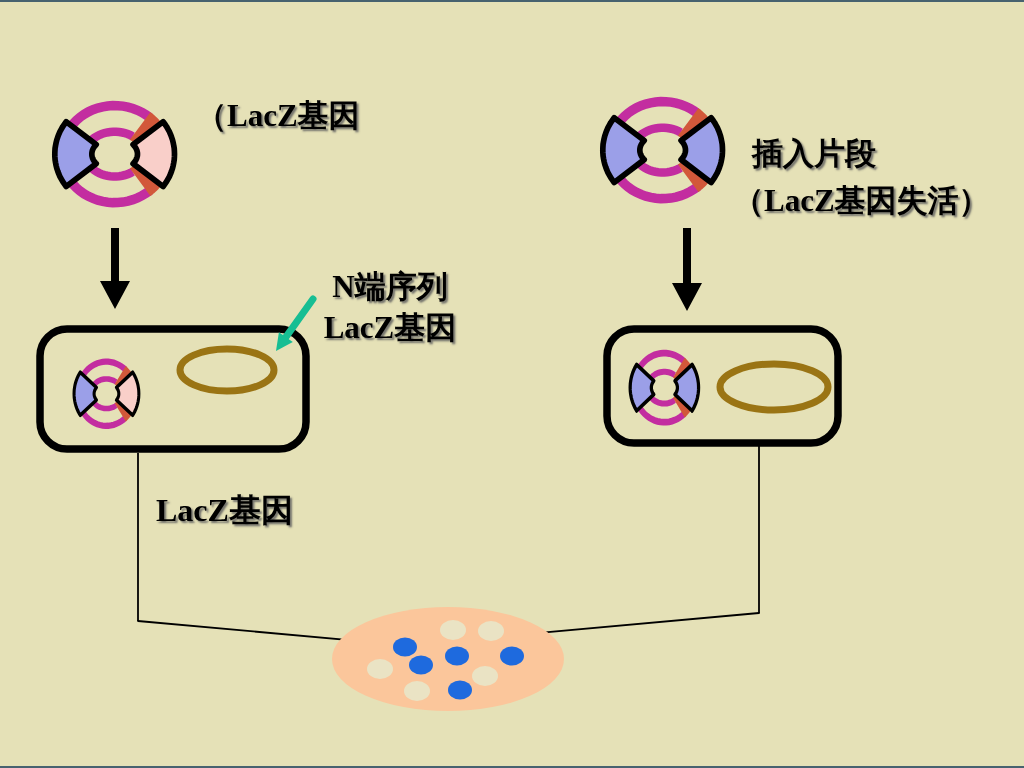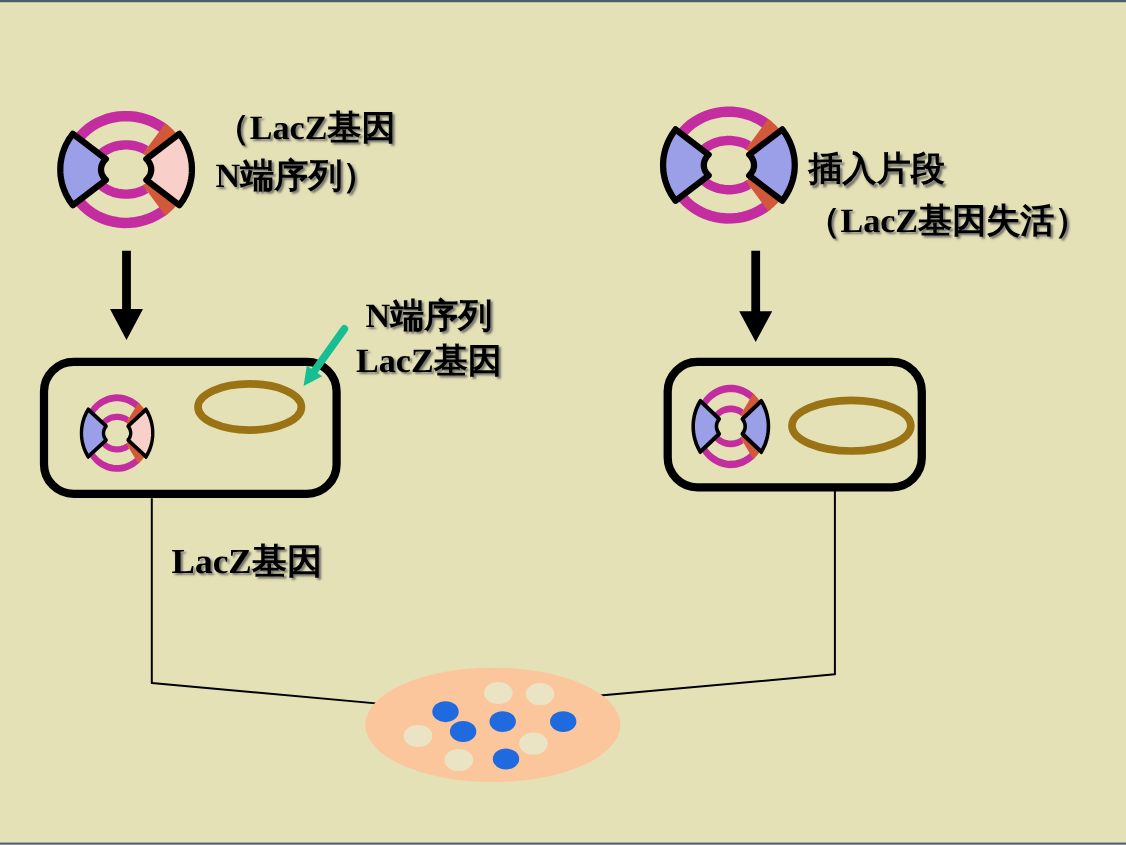--- a/index.html
+++ b/index.html
@@ -15,21 +15,21 @@
   svg#diagram{position:absolute;left:0;top:0;}
   .label{
     position:absolute;
     font-weight:bold;
     color:#000;
     white-space:nowrap;
     text-shadow:2px 2px 2px rgba(95,95,95,0.85);
   }
   #lbl-vector{left:196px;top:94px;font-size:31px;line-height:44px;}
   #lbl-insert{left:733px;top:130px;font-size:31px;line-height:47px;}
-  #lbl-insert .indent{margin-left:2px;}
+  #lbl-insert .indent{margin-left:19px;}
   #lbl-lacz-n{left:308px;top:266px;width:164px;font-size:31px;line-height:41px;text-align:center;}
   #lbl-enzyme{left:156px;top:490px;font-size:32px;line-height:40px;}
 </style>
 </head>
 <body>
 
 <div class="slide" id="slide" style="background: rgb(229, 225, 183);">
 
   <div class="edge top" id="edge-top" style="background: rgb(71, 98, 111);"></div>
   <div class="edge bottom" id="edge-bottom" style="background: rgb(71, 98, 111);"></div>
@@ -109,21 +109,20 @@
         <ellipse cx="405" cy="647" rx="12" ry="9.5" fill="#1E6ADE"></ellipse>
         <ellipse cx="421" cy="665" rx="12" ry="9.5" fill="#1E6ADE"></ellipse>
         <ellipse cx="457" cy="656" rx="12" ry="9.5" fill="#1E6ADE"></ellipse>
         <ellipse cx="512" cy="656" rx="12" ry="9.5" fill="#1E6ADE"></ellipse>
         <ellipse cx="460" cy="690" rx="12" ry="9.5" fill="#1E6ADE"></ellipse>
       </g>
   </svg>
 
   <div class="label" id="lbl-vector">
     <div>（LacZ基因</div>
-    <div>N端序列）</div>
   </div>
 
   <div class="label" id="lbl-insert">
     <div class="indent">插入片段</div>
     <div>（LacZ基因失活）</div>
   </div>
 
   <div class="label" id="lbl-lacz-n">
     <div>N端序列</div>
     <div>LacZ基因</div>

